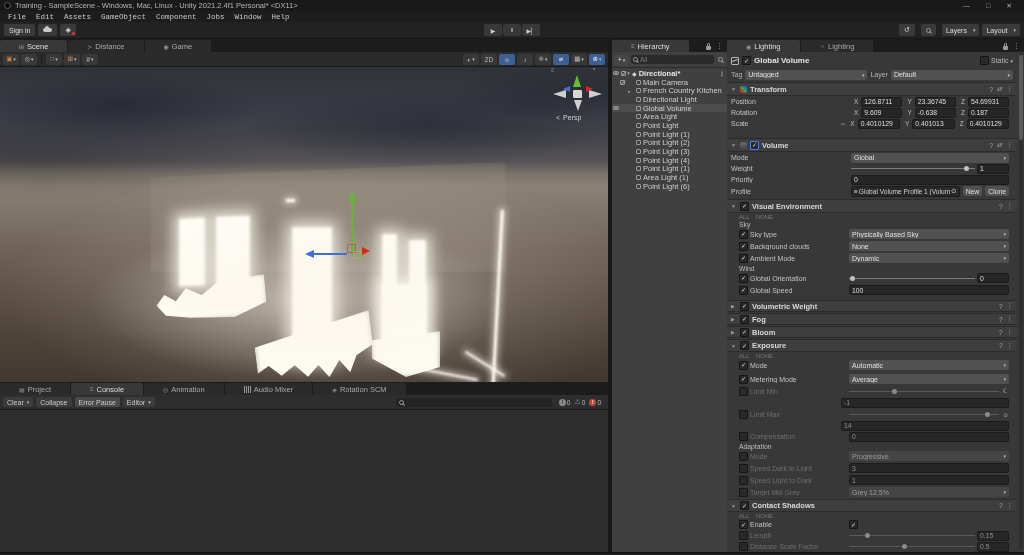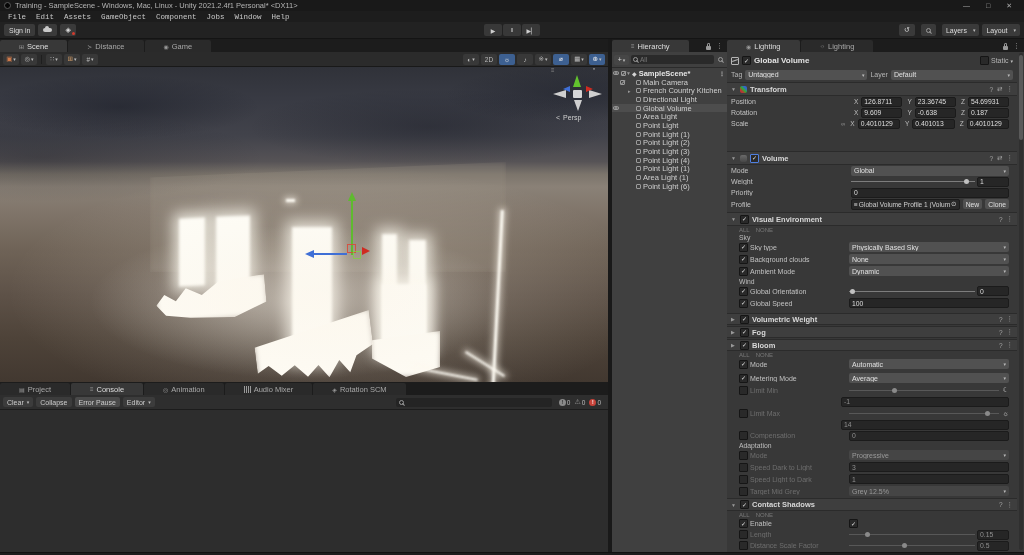--- a/index.html
+++ b/index.html
@@ -408,21 +408,21 @@
       </div>
       <div class="h-tree">
         <div class="trow scene-row">
           <span class="gutter">
               <span class="eye"></span>
               <span class="pick"></span>
             </span>
           <span class="fold" style="left:14px">▼</span>
           <span style="width:6px"></span>
             <span class="scene-icon">◆</span>
-          <span>SampleScene*</span>
+          <span>Directional*</span>
           <span class="row-kebab">⋮</span>
         </div>
         <div class="trow">
             <span class="gutter" style="left:8px">
               <span class="pick"></span>
             </span>
             <span class="obj-icon"></span>
             <span>Main Camera</span>
           </div>
         <div class="trow">
@@ -556,21 +556,21 @@
           <span class="ilabel" style="width:108px">Scale</span>
           <span style="font-size:6px;color:#999">∞</span>
           <span class="axis">X</span>
             <span class="inp">0.4010129</span>
           <span class="axis">Y</span>
             <span class="inp">0.401013</span>
           <span class="axis">Z</span>
             <span class="inp">0.4010129</span>
         </div>
 
-        <div class="comp-hdr" style="margin-top:22px">
+        <div class="comp-hdr" style="margin-top:9px">
           <span class="hfold">▼</span>
           <span class="cicon"></span>
           <span class="cb focusblue">
               <span>✓</span>
             </span>
           <span>Volume</span>
           <span class="hdr-right">
               <span>?</span>
               <span>⇄</span>
               <span>⋮</span>
@@ -699,20 +699,31 @@
           <span class="cb">
               <span>✓</span>
             </span>
           <span>Bloom</span>
           <span class="hdr-right">
               <span>?</span>
               <span>⋮</span>
             </span>
         </div>
 
+        <div class="comp-hdr" style="height:11px">
+          <span class="hfold">▼</span>
+          <span class="cb">
+              <span>✓</span>
+            </span>
+          <span>Exposure</span>
+          <span class="hdr-right">
+              <span>?</span>
+              <span>⋮</span>
+            </span>
+        </div>
         <div class="allnone">
             <span>ALL</span>
             <span>NONE</span>
           </div>
         <div class="irow tall">
           <span class="cb" style="margin-left:8px">
               <span>✓</span>
             </span>
           <span class="ilabel" style="width:97px">Mode</span>
           <span class="dd">

